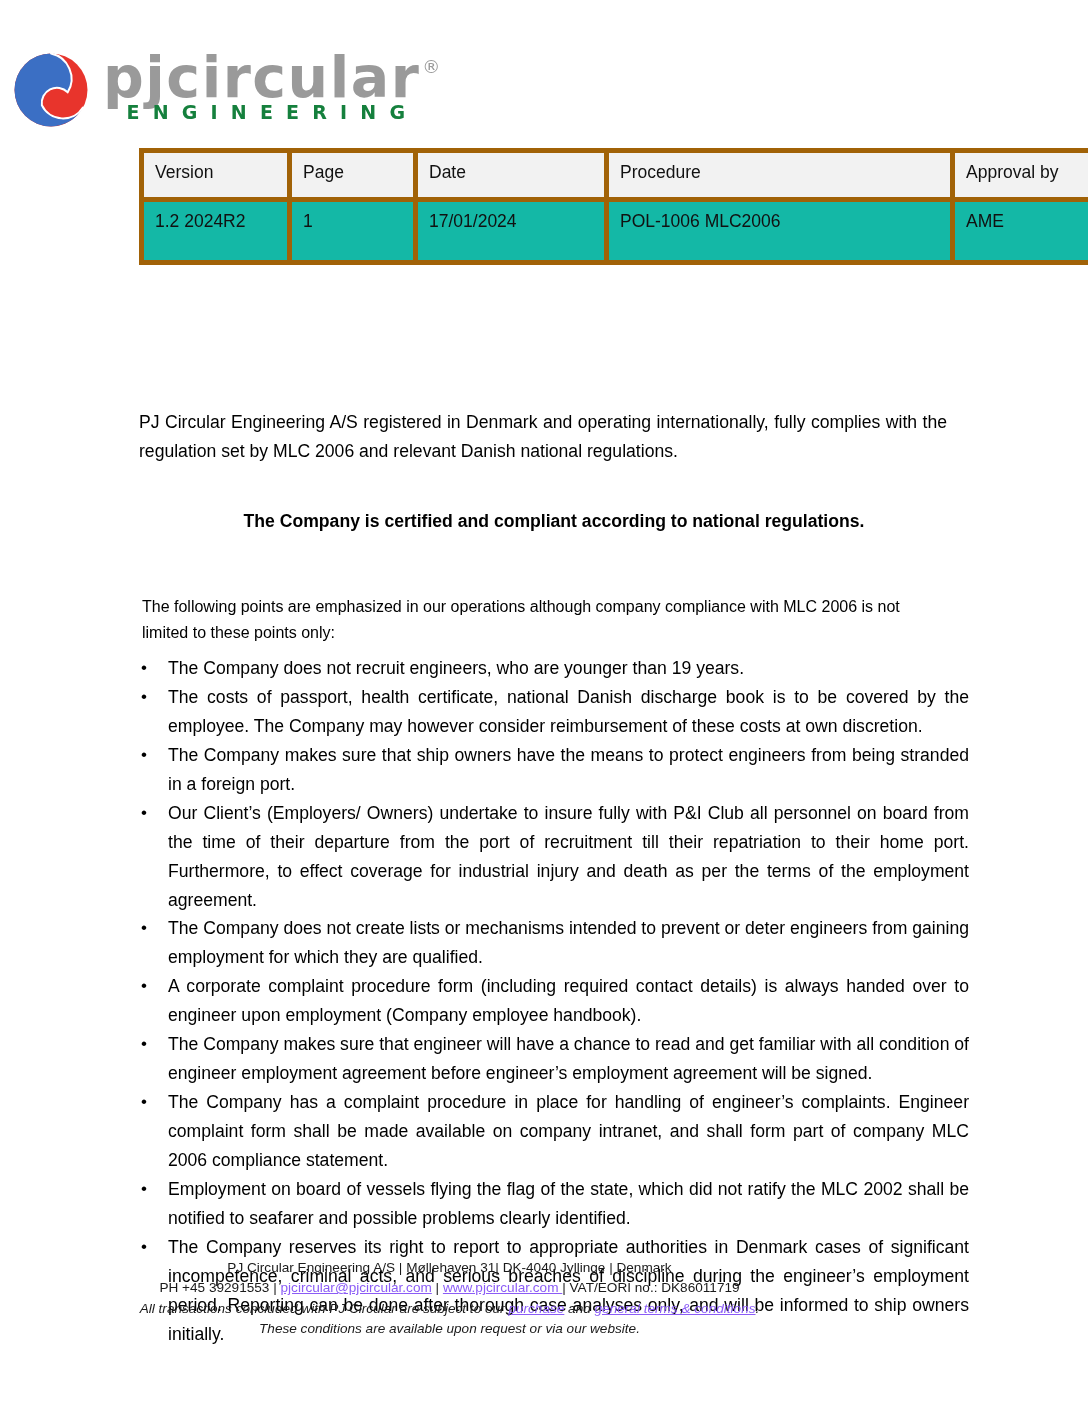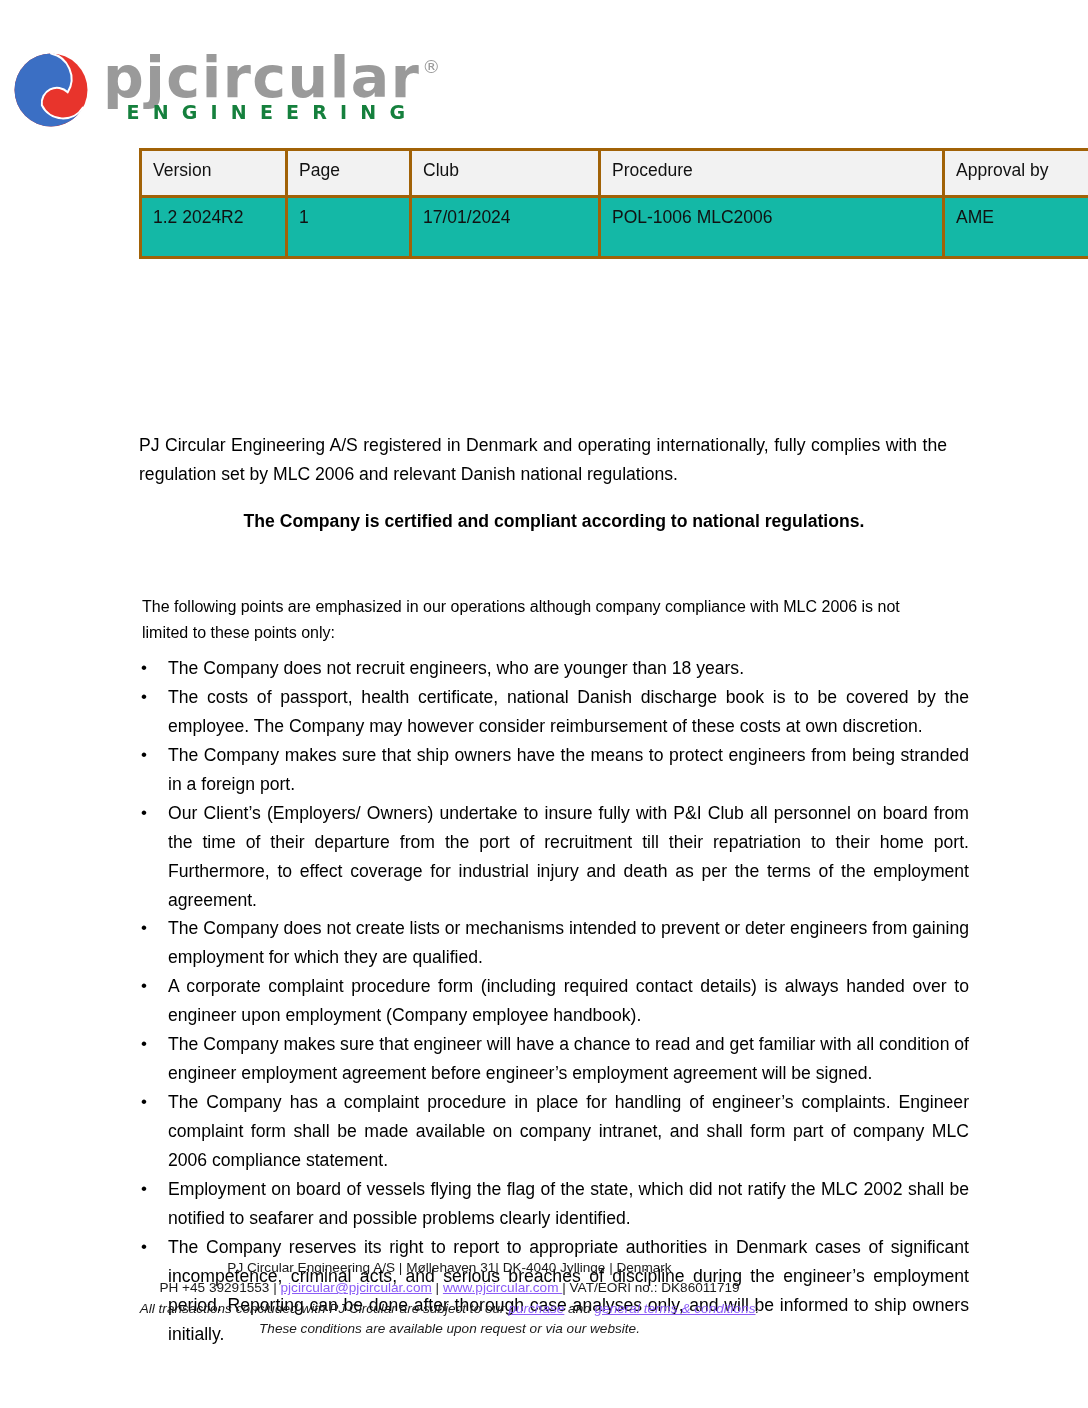--- a/index.html
+++ b/index.html
@@ -83,21 +83,21 @@
     left: 139px;
     top: 148px;
     width: 830px;
   }
   table.meta {
     border-collapse: collapse;
     width: 830px;
     table-layout: fixed;
   }
   table.meta td {
-    border: 3px solid #a16207;
+    border: 5px solid #a16207;
     font-size: 17.5px;
     padding: 9px 10px 9px 11px;
     vertical-align: top;
     font-family: "Liberation Sans", sans-serif;
     color: #111;
   }
   table.meta tr.head td {
     background: #f2f2f2;
     height: 26px;
   }
@@ -122,21 +122,21 @@
     font-weight: 700;
     line-height: 1.42;
     letter-spacing: -0.1px;
     color: #000;
   }
 
   
   .intro-para {
     position: absolute;
     left: 139px;
-    top: 431px;
+    top: 408px;
     width: 808px;
     font-size: 17.6px;
     line-height: 1.62;
     text-align: justify;
     color: #000;
   }
 
   .bold-statement {
     position: absolute;
     left: 139px;
@@ -231,21 +231,21 @@
       </div>
     </div>
   </div>
 
   <div class="meta-table-wrap">
     <table class="meta">
       <tbody>
           <tr class="head">
         <td class="c-version">Version</td>
         <td class="c-page">Page</td>
-        <td class="c-date">Club</td>
+        <td class="c-date">Date</td>
         <td class="c-proc">Procedure</td>
         <td class="c-appr">Approval by</td>
       </tr>
       <tr class="body">
         <td class="c-version">1.2 2024R2</td>
         <td class="c-page">1</td>
         <td class="c-date">17/01/2024</td>
         <td class="c-proc">POL-1006 MLC2006</td>
         <td class="c-appr">AME</td>
       </tr>
@@ -254,21 +254,21 @@
   </div>
 
 
   <div class="intro-para">PJ Circular Engineering A/S registered in Denmark and operating internationally, fully complies with the regulation set by MLC 2006 and relevant Danish national regulations.</div>
 
   <div class="bold-statement">The Company is certified and compliant according to national regulations.</div>
 
   <div class="lead-para">The following points are emphasized in our operations although company compliance with MLC 2006 is not limited to these points only:</div>
 
   <ul class="points">
-    <li><span class="bullet-dot">•</span><span>The Company does not recruit engineers, who are younger than 18 years.</span></li>
+    <li><span class="bullet-dot">•</span><span>The Company does not recruit engineers, who are younger than 19 years.</span></li>
     <li><span class="bullet-dot">•</span><span>The costs of passport, health certificate, national Danish discharge book is to be covered by the employee. The Company may however consider reimbursement of these costs at own discretion.</span></li>
     <li><span class="bullet-dot">•</span><span>The Company makes sure that ship owners have the means to protect engineers from being stranded in a foreign port.</span></li>
     <li><span class="bullet-dot">•</span><span>Our Client’s (Employers/ Owners) undertake to insure fully with P&amp;I Club all personnel on board from the time of their departure from the port of recruitment till their repatriation to their home port. Furthermore, to effect coverage for industrial injury and death as per the terms of the employment agreement.</span></li>
     <li><span class="bullet-dot">•</span><span>The Company does not create lists or mechanisms intended to prevent or deter engineers from gaining employment for which they are qualified.</span></li>
     <li><span class="bullet-dot">•</span><span>A corporate complaint procedure form (including required contact details) is always handed over to engineer upon employment (Company employee handbook).</span></li>
     <li><span class="bullet-dot">•</span><span>The Company makes sure that engineer will have a chance to read and get familiar with all condition of engineer employment agreement before engineer’s employment agreement will be signed.</span></li>
     <li><span class="bullet-dot">•</span><span>The Company has a complaint procedure in place for handling of engineer’s complaints. Engineer complaint form shall be made available on company intranet, and shall form part of company MLC 2006 compliance statement.</span></li>
     <li><span class="bullet-dot">•</span><span>Employment on board of vessels flying the flag of the state, which did not ratify the MLC 2002 shall be notified to seafarer and possible problems clearly identified.</span></li>
     <li><span class="bullet-dot">•</span><span>The Company reserves its right to report to appropriate authorities in Denmark cases of significant incompetence, criminal acts, and serious breaches of discipline during the engineer’s employment period. Reporting can be done after thorough case analyses only, and will be informed to ship owners initially.</span></li>
   </ul>

